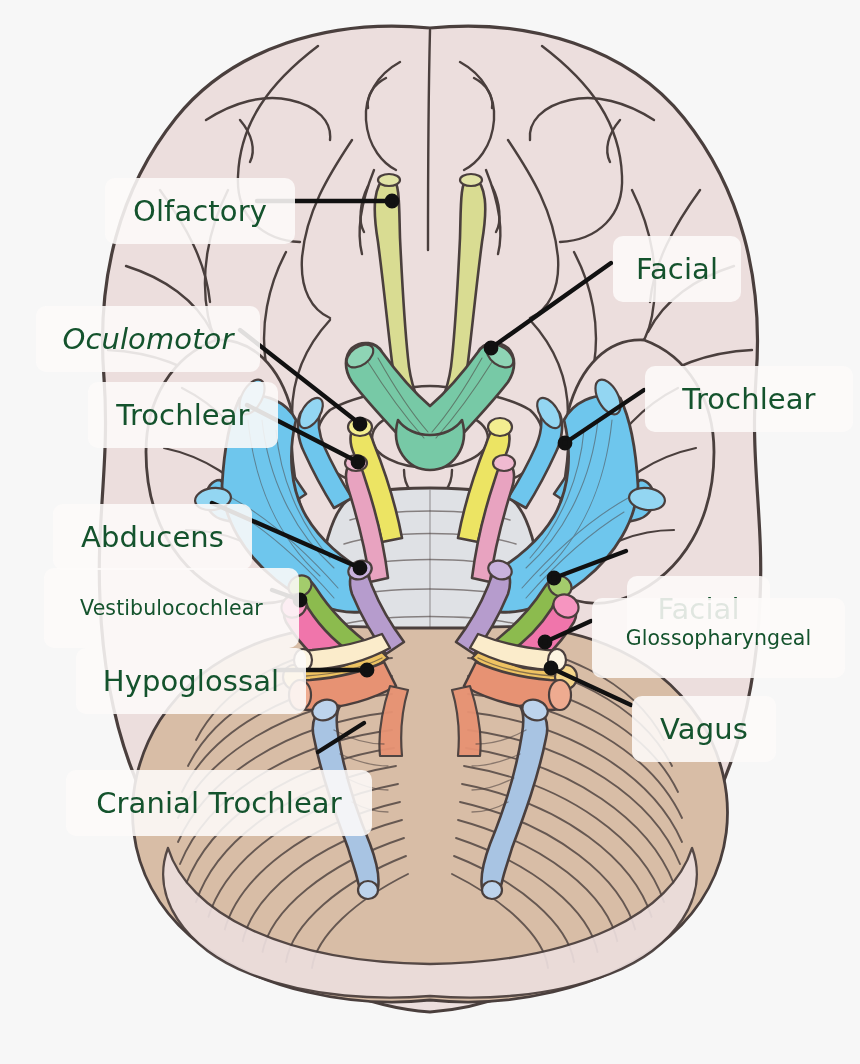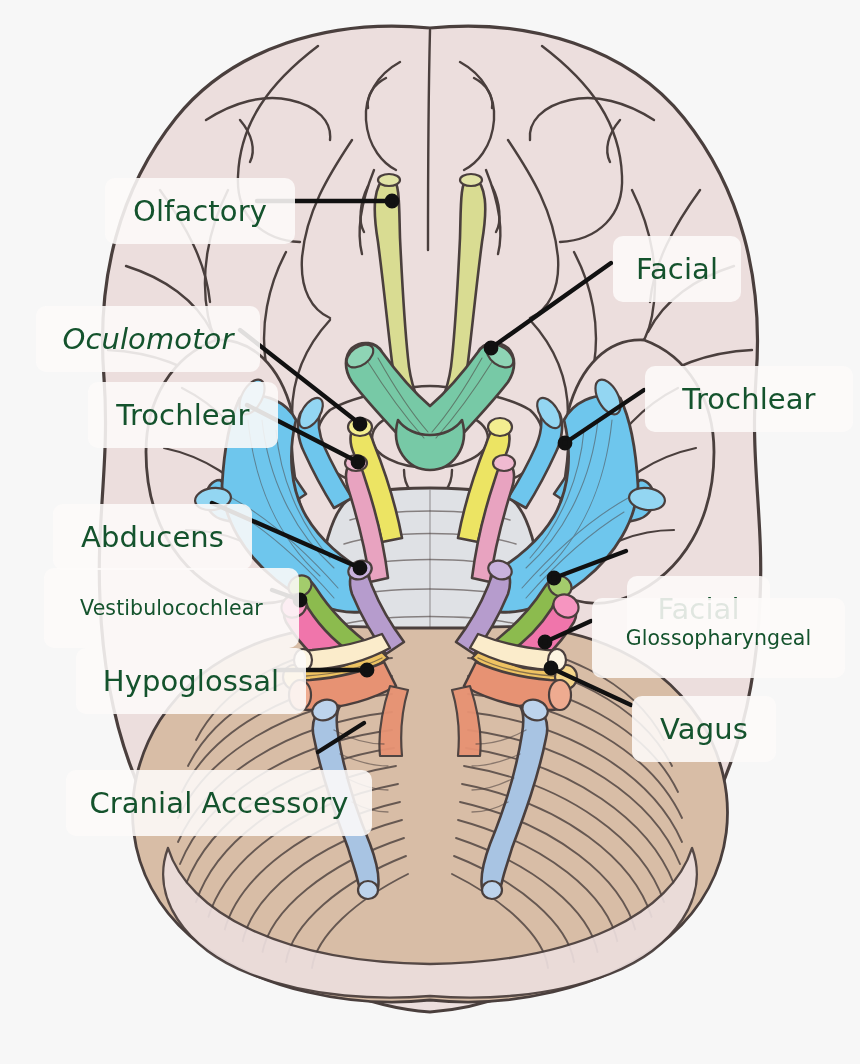--- a/index.html
+++ b/index.html
@@ -445,17 +445,17 @@
       <div class="lbl small" style="left: 592px; top: 598px; width: 227px; height: 36px; background: rgba(253, 250, 249, 0.88);">
         <span>Glossopharyngeal</span>
       </div>
       <div class="lbl big" style="left: 76px; top: 648px; width: 200px; height: 44px; background: rgba(253, 250, 249, 0.88); text-align: center;">
         <span>Hypoglossal</span>
       </div>
       <div class="lbl big" style="left: 632px; top: 696px; width: 114px; height: 44px; background: rgba(253, 250, 249, 0.88);">
         <span>Vagus</span>
       </div>
       <div class="lbl big" style="left: 66px; top: 770px; width: 276px; height: 44px; background: rgba(253, 250, 249, 0.88);">
-        <span>Cranial Accessory</span>
+        <span>Cranial Trochlear</span>
       </div>
     </div>
 
 </div>
 
 </body></html>

